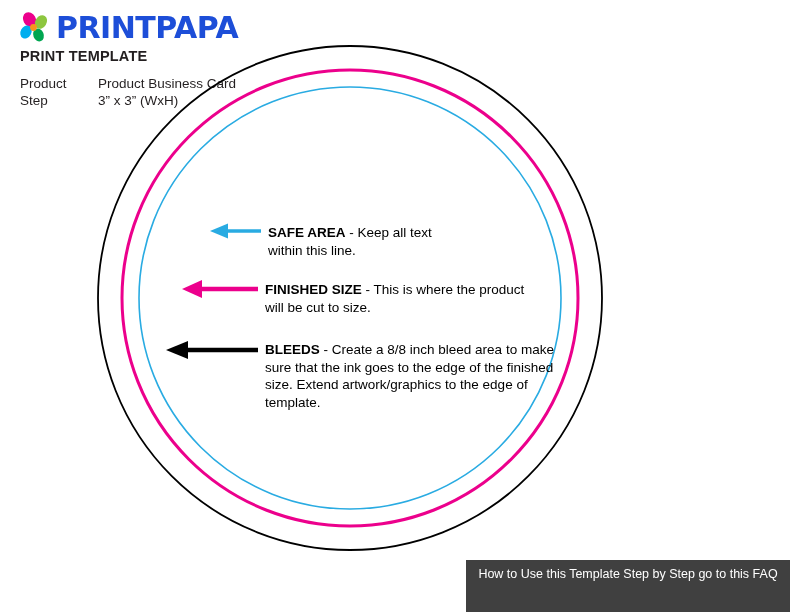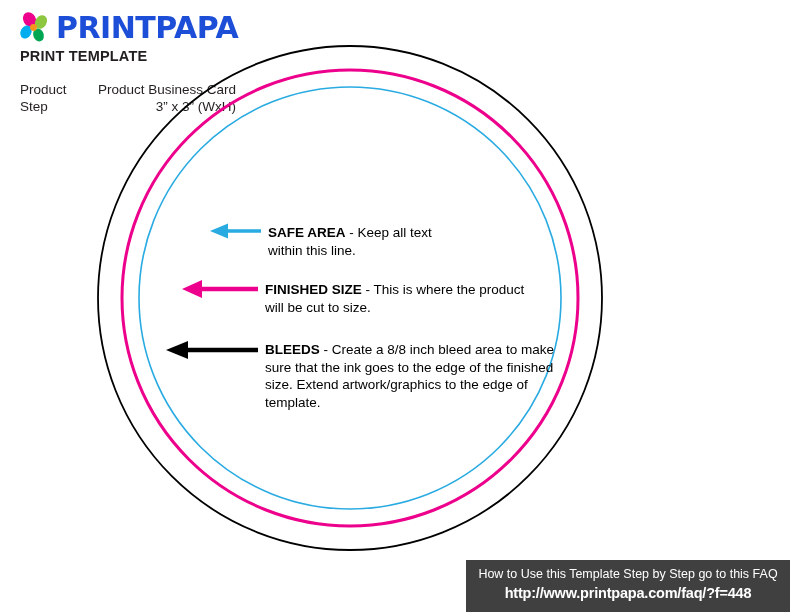--- a/index.html
+++ b/index.html
@@ -46,29 +46,28 @@
   #header-info {
     position: absolute;
     left: 20px;
     top: 48px;
     color: #000;
   }
   #template-title {
     font-size: 14.5px;
     font-weight: bold;
     letter-spacing: 0.2px;
-    margin-bottom: 17px;
+    margin-bottom: 11px;
     color: #231f20;
   }
   .info-row {
     display: flex;
     font-size: 13.5px;
     line-height: 17px;
     color: #231f20;
-    justify-content: space-between;
   }
   .info-label {
     width: 78px;
     flex: 0 0 78px;
   }
   .info-value {
     white-space: nowrap;
   }
 
   
@@ -190,16 +189,15 @@
   <div class="callout" id="callout-safe">
     <b>SAFE AREA</b><span> - Keep all text within this line.</span>
   </div>
 
   <div class="callout" id="callout-bleeds">
     <b>BLEEDS</b><span> - Create a 8/8 inch bleed area to make sure that the ink goes to the edge of the finished size. Extend artwork/graphics to the edge of template.</span>
   </div>
 
   <div id="faq-box">
     <div id="faq-line1">How to Use this Template Step by Step go to this FAQ</div>
-    <div id="faq-line2">http://www.printpapa.com/faq/?f=448</div>
   </div>
 
 </div>
 
 </body></html>

